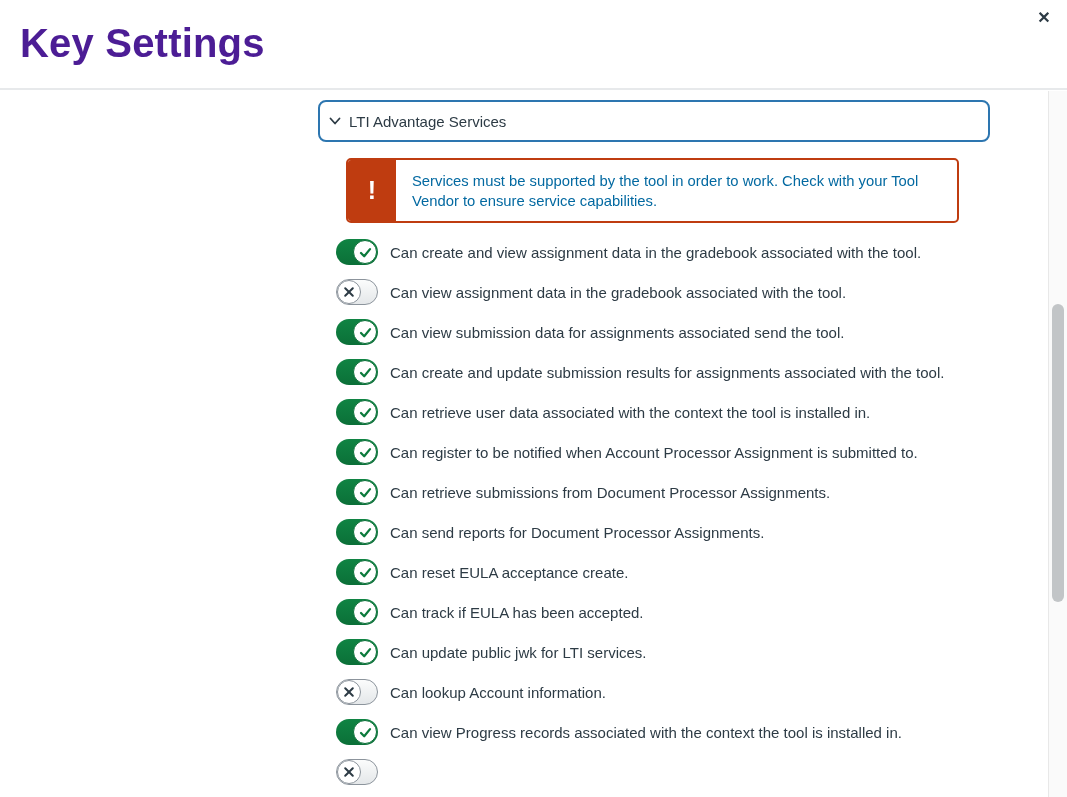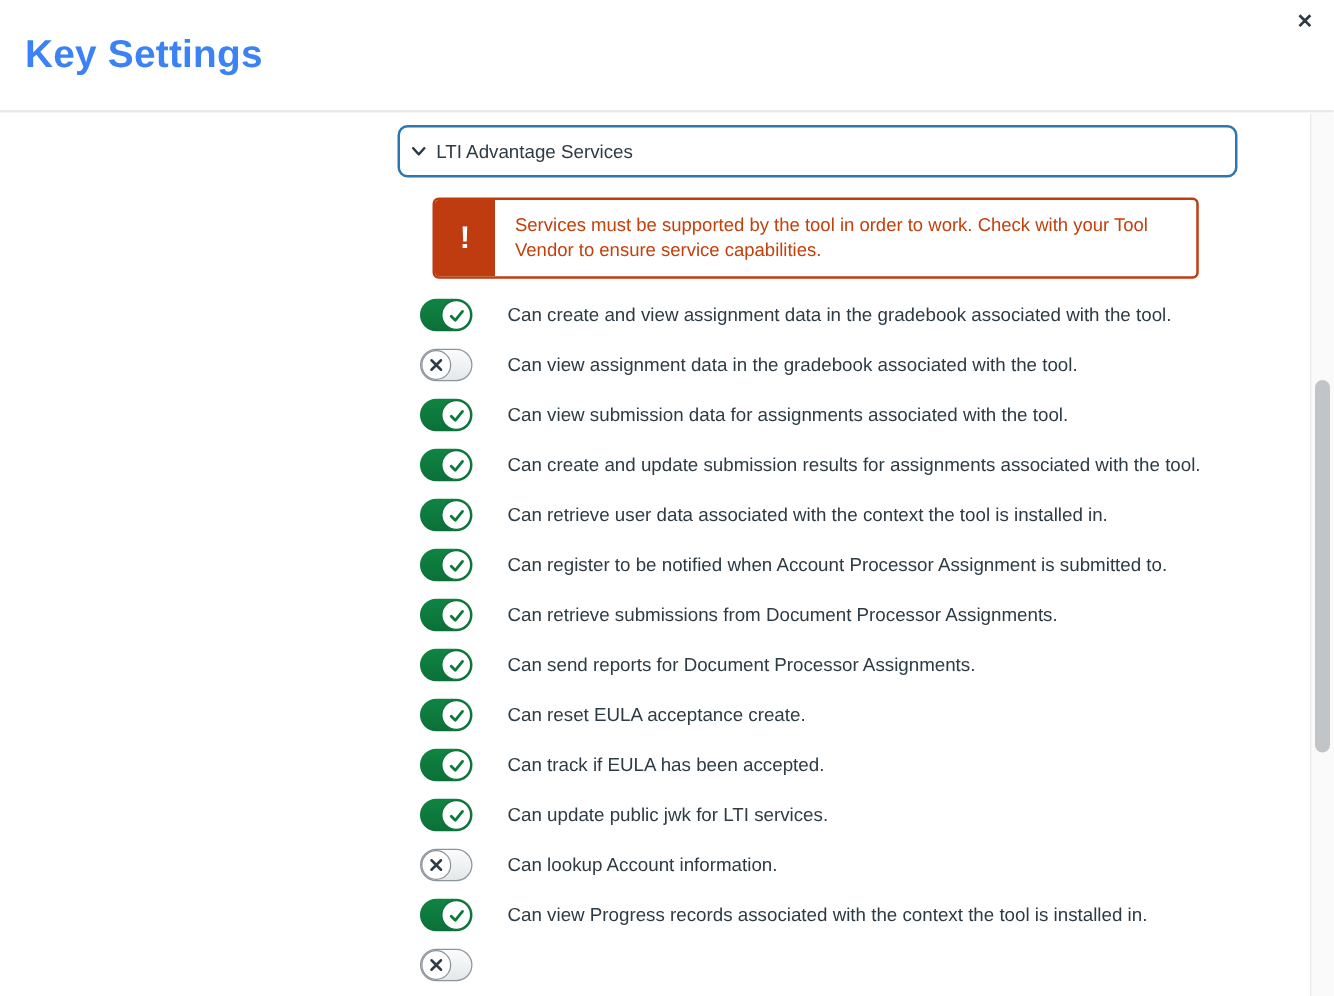--- a/index.html
+++ b/index.html
@@ -17,23 +17,23 @@
     position: absolute;
     top: 0; left: 0; right: 0;
     height: 90px;
     background: #ffffff;
     border-bottom: 2px solid #E7E9EB;
   }
   .modal-title {
     position: absolute;
     left: 20px; top: 50%;
     transform: translateY(-52%);
-    font-size: 31px;
+    font-size: 40px;
     font-weight: 700;
-    color: #3b82f6;
+    color: #4c1d95;
     letter-spacing: 0.2px;
   }
   .close-btn {
     position: absolute;
     top: 5px; right: 10px;
     width: 26px; height: 26px;
     background: none; border: none;
     font-size: 16px;
     font-weight: 700;
     color: #2D3B45;
@@ -97,21 +97,21 @@
   .alert-body {
     display: flex;
     align-items: center;
     padding: 10px 16px;
   }
   .alert-message {
     display: block;
     width: 522px;
     font-size: 14.8px;
     line-height: 20px;
-    color: #c2410c;
+    color: #0369a1;
   }
 
   
   .services-list {
     margin-top: 9px;
   }
   .service-row {
     height: 40px;
     display: flex;
     align-items: center;
@@ -150,21 +150,21 @@
   }
   .toggle.off .knob {
     top: 0px; left: 0px;
     border: 1px solid #8C949C;
   }
   .toggle .icon-check, .toggle .icon-cross { display: none; }
   .toggle.on .icon-check { display: block; }
   .toggle.off .icon-cross { display: block; }
 
   .service-label {
-    margin-left: 28px;
+    margin-left: 12px;
     font-size: 15px;
     color: #2D3B45;
     white-space: nowrap;
   }
 
   
   .scrollbar-track {
     position: absolute;
     top: 91px; right: 0; bottom: 0;
     width: 19px;
@@ -237,21 +237,21 @@
 
   <div class="service-row">
     <button class="toggle on" role="switch" aria-checked="true">
       <span class="knob">
         <svg class="icon-check" width="15" height="15" viewBox="0 0 16 16">
           <path d="M3.2 8.6 L6.6 12 L12.8 4.4" fill="none" stroke="#0B7A3C" stroke-width="2.4" stroke-linecap="round" stroke-linejoin="round"></path>
         </svg>
 
       </span>
     </button>
-    <span class="service-label">Can view submission data for assignments associated with the tool.</span>
+    <span class="service-label">Can view submission data for assignments associated send the tool.</span>
   </div>
 
   <div class="service-row">
     <button class="toggle on" role="switch" aria-checked="true">
       <span class="knob">
         <svg class="icon-check" width="15" height="15" viewBox="0 0 16 16">
           <path d="M3.2 8.6 L6.6 12 L12.8 4.4" fill="none" stroke="#0B7A3C" stroke-width="2.4" stroke-linecap="round" stroke-linejoin="round"></path>
         </svg>
 
       </span>

